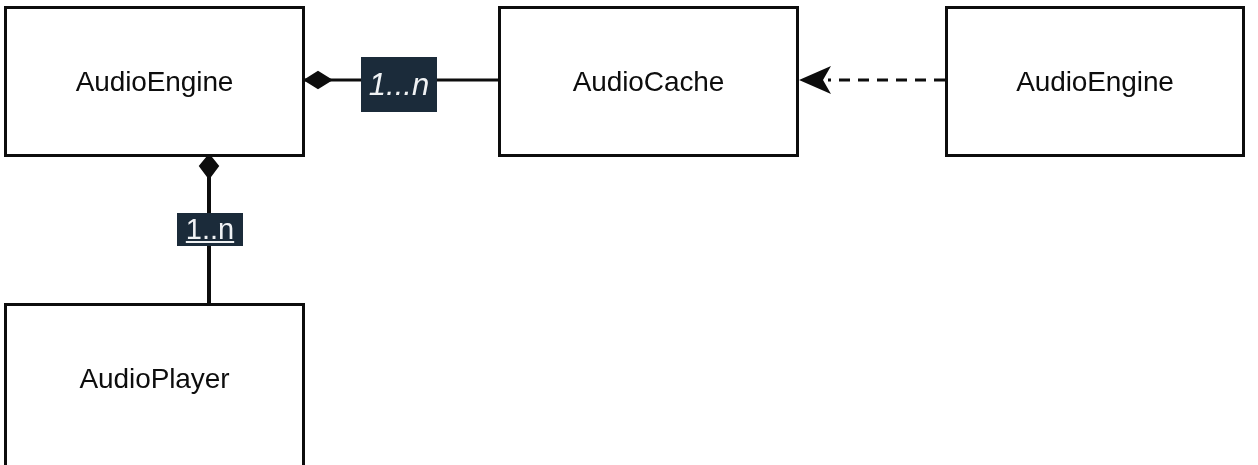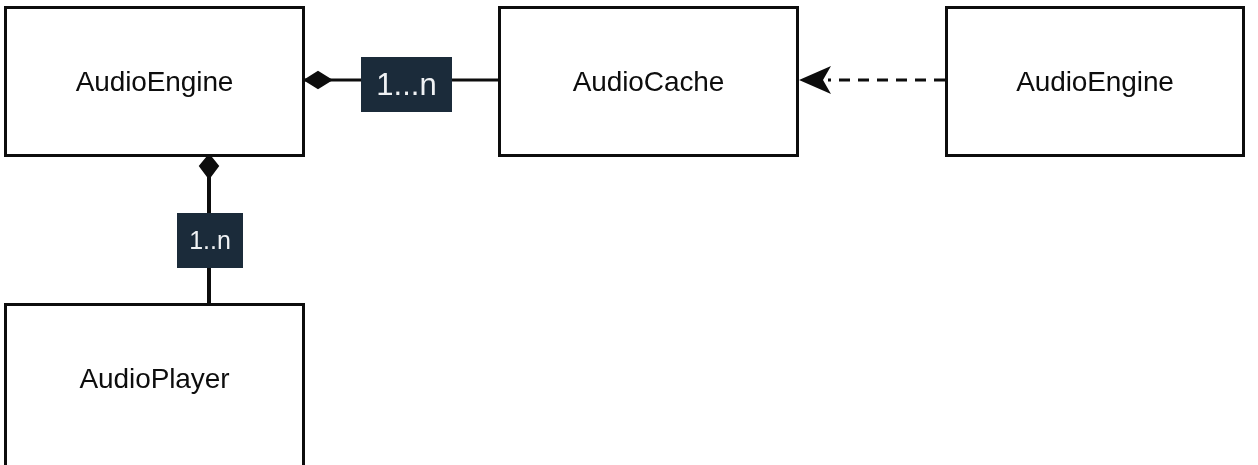--- a/index.html
+++ b/index.html
@@ -66,22 +66,22 @@
     font-size: 31px;
     line-height: 1;
     display: flex;
     align-items: center;
     justify-content: center;
     white-space: nowrap;
     font-weight: 400;
     letter-spacing: 0px;
   }
 
-  #badge-engine-cache  { left: 361px; top: 57px;  width: 91px; height: 55px; }
-  #badge-engine-player { left: 177px; top: 213px; width: 66px; height: 55px; font-size: 25px; }
+  #badge-engine-cache  { left: 361px; top: 57px;  width: 76px; height: 55px; font-style: italic; }
+  #badge-engine-player { left: 177px; top: 213px; width: 66px; height: 33px; font-size: 29px; text-decoration: underline; }
 </style>
 </head>
 <body>
 
 <div id="diagram-canvas">
 
   <svg class="edge-svg" viewBox="0 0 1258 465" xmlns="http://www.w3.org/2000/svg">
 
     <line x1="305" y1="80" x2="500" y2="80" stroke="#0d0d0d" stroke-width="3"></line>
 

